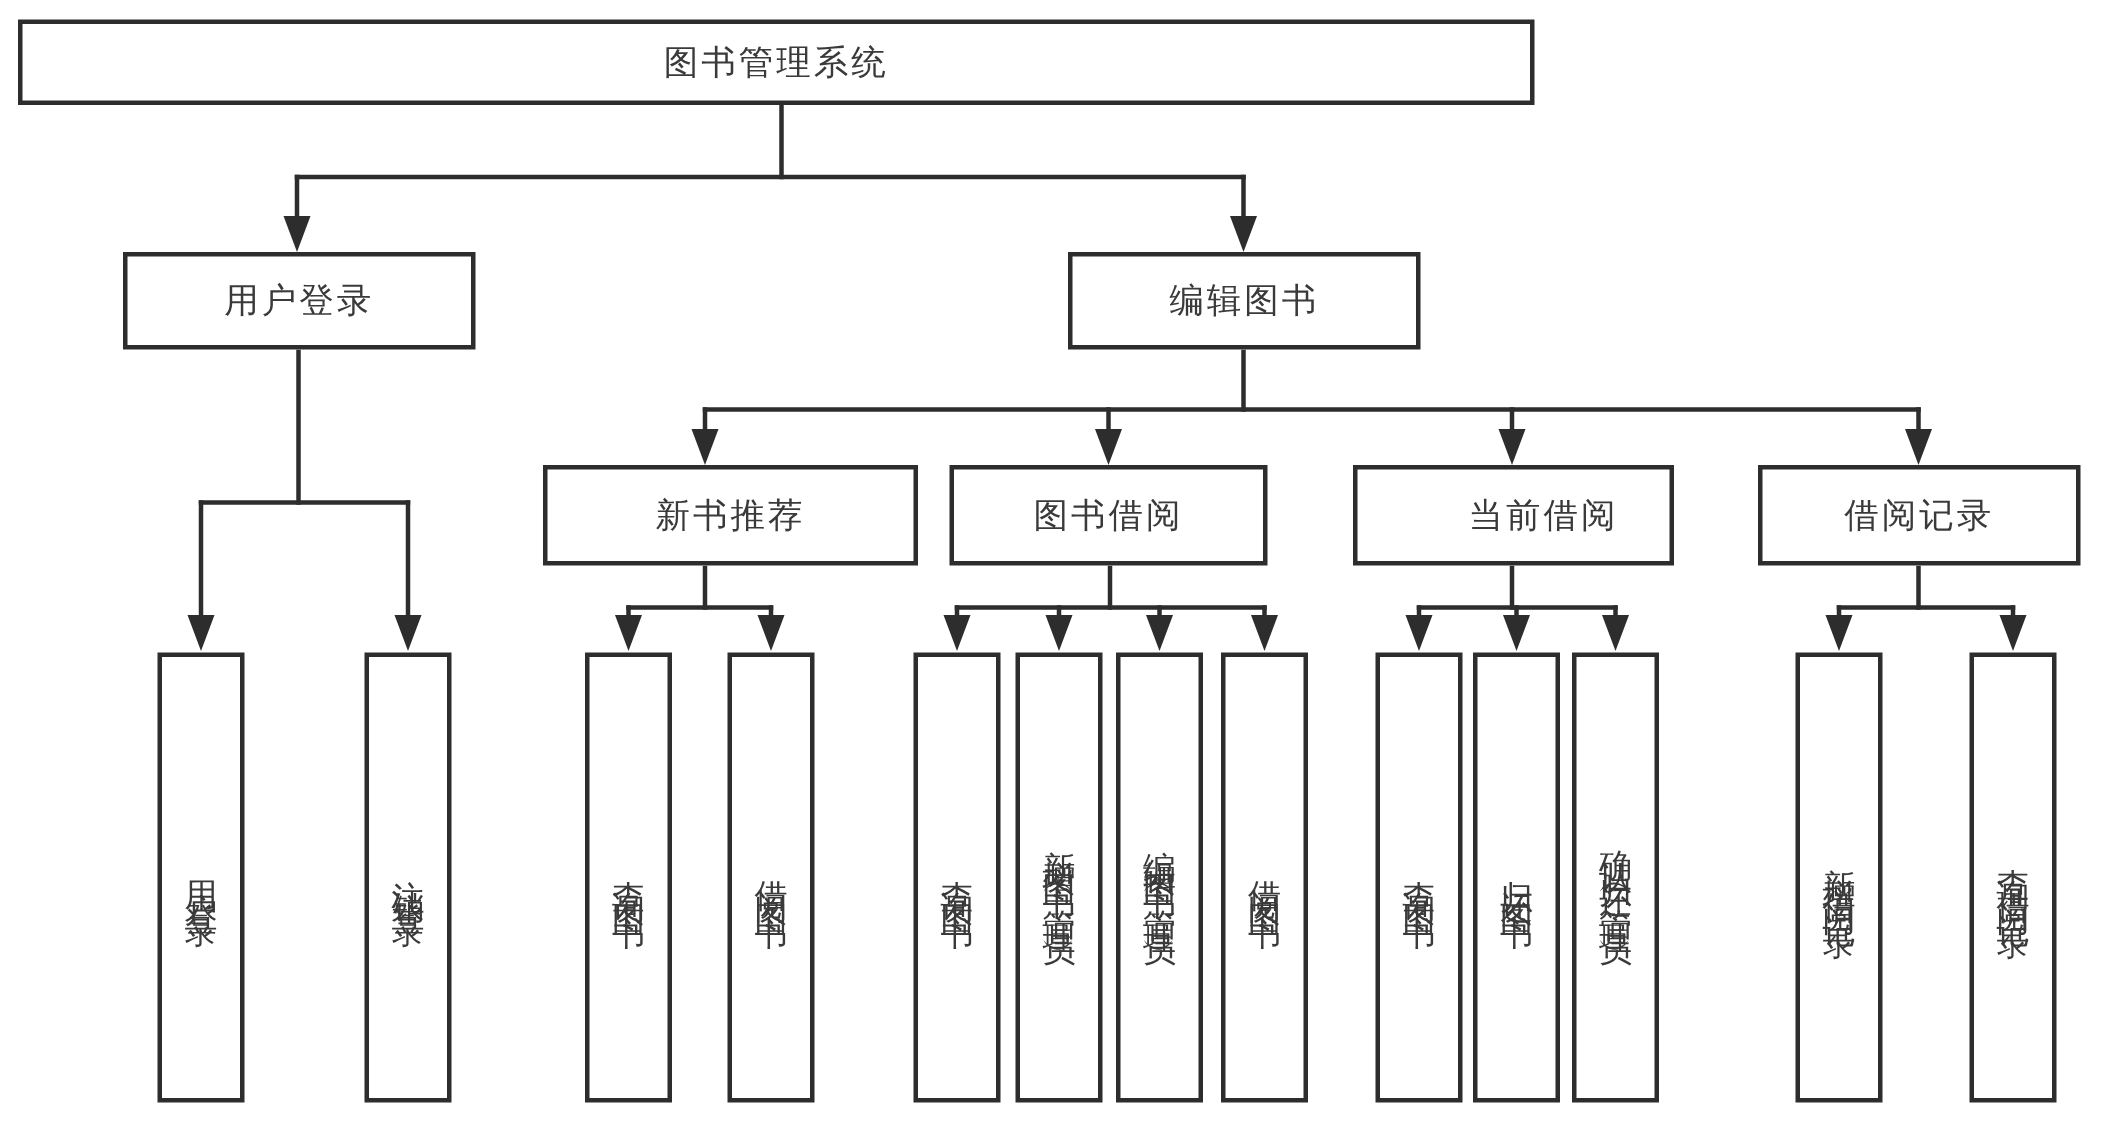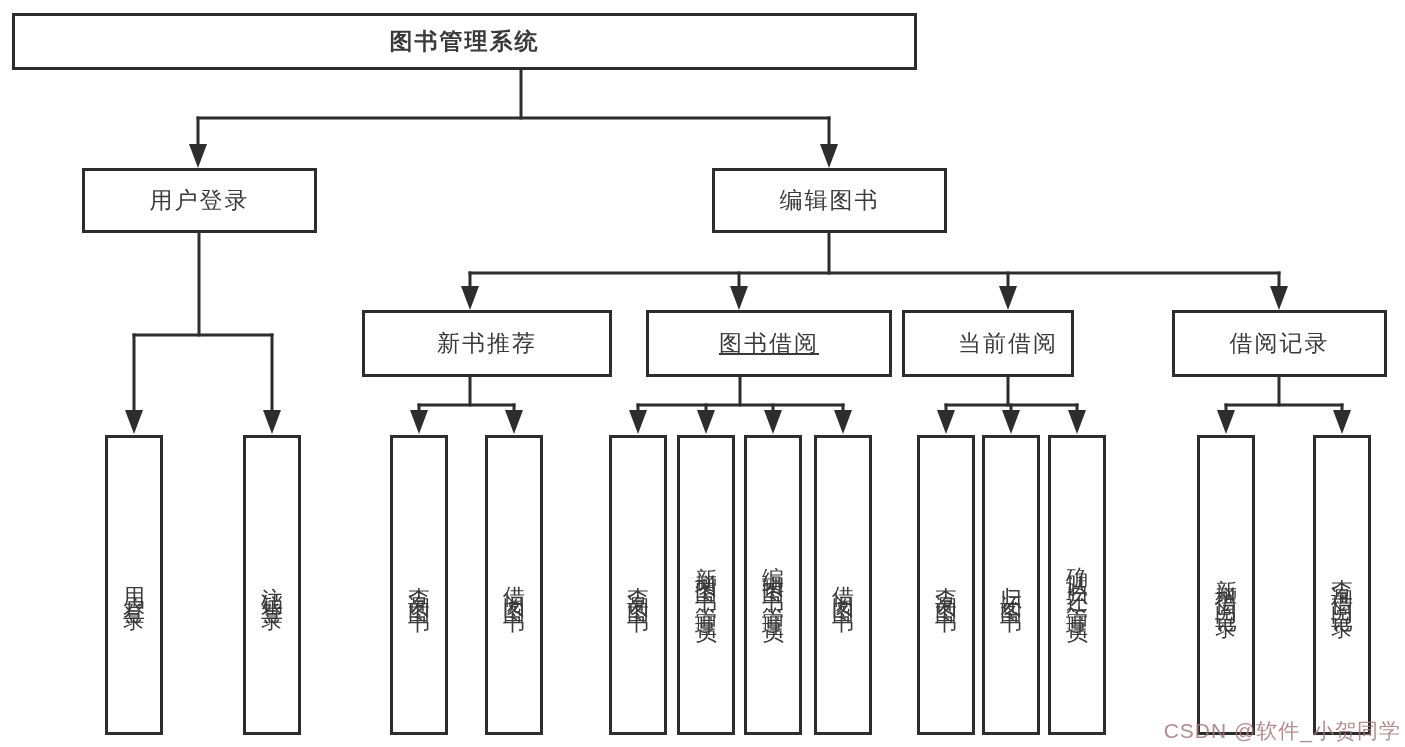--- a/index.html
+++ b/index.html
@@ -7,21 +7,21 @@
     position:relative;width:1405px;height:747px;background:#ffffff;overflow:hidden;
     font-family:"Liberation Sans","DejaVu Sans",sans-serif;
   }
   #connectors{position:absolute;left:0;top:0;width:1405px;height:747px;}
   .node{
     position:absolute;box-sizing:border-box;border:3px solid #2d2d2d;background:#ffffff;
     display:flex;align-items:center;justify-content:center;
     color:#3a3a3a;
   }
   .node.h{font-size:23px;letter-spacing:2px;white-space:nowrap;}
-  .node.root{left:12px;top:13px;width:905px;height:57px;font-weight:bold;}
+  .node.root{left:12px;top:13px;width:1011px;height:57px;}
   .node.lv1{top:168px;width:235px;height:65px;}
   .node.lv2{top:310px;height:67px;}
   .leaf{
     position:absolute;top:435px;width:58px;height:300px;box-sizing:border-box;
     border:3px solid #2d2d2d;background:#ffffff;color:#3a3a3a;
     display:flex;align-items:center;justify-content:center;
   }
   .leaf span{
     writing-mode:vertical-rl;text-orientation:mixed;
     font-size:22px;letter-spacing:8px;line-height:1;white-space:nowrap;
@@ -107,24 +107,24 @@
   <div class="node h lv1" style="left:82px;">
     <span>用户登录</span>
   </div>
   <div class="node h lv1" style="left:712px;">
     <span>编辑图书</span>
   </div>
 
   <div class="node h lv2" style="left:362px;width:250px;">
     <span>新书推荐</span>
   </div>
-  <div class="node h lv2" style="left:646px;width:246px;text-decoration:underline;">
+  <div class="node h lv2" style="left:633px;width:212px;">
     <span>图书借阅</span>
   </div>
-  <div class="node h lv2" style="left:902px;width:172px;padding-left:40px;">
+  <div class="node h lv2" style="left:902px;width:214px;padding-left:40px;">
     <span>当前借阅</span>
   </div>
   <div class="node h lv2" style="left:1172px;width:215px;">
     <span>借阅记录</span>
   </div>
 
   <div class="leaf" style="left:105px;">
     <span>用户登录</span>
   </div>
   <div class="leaf" style="left:243px;">
@@ -157,14 +157,13 @@
   <div class="leaf" style="left:1048px;">
     <span>确认归还（管理员）</span>
   </div>
   <div class="leaf" style="left:1197px;">
     <span>新增借阅记录</span>
   </div>
   <div class="leaf" style="left:1313px;">
     <span>查询借阅记录</span>
   </div>
 
-  <div id="watermark">CSDN @软件_小贺同学</div>
 </div>
 
 </body></html>

